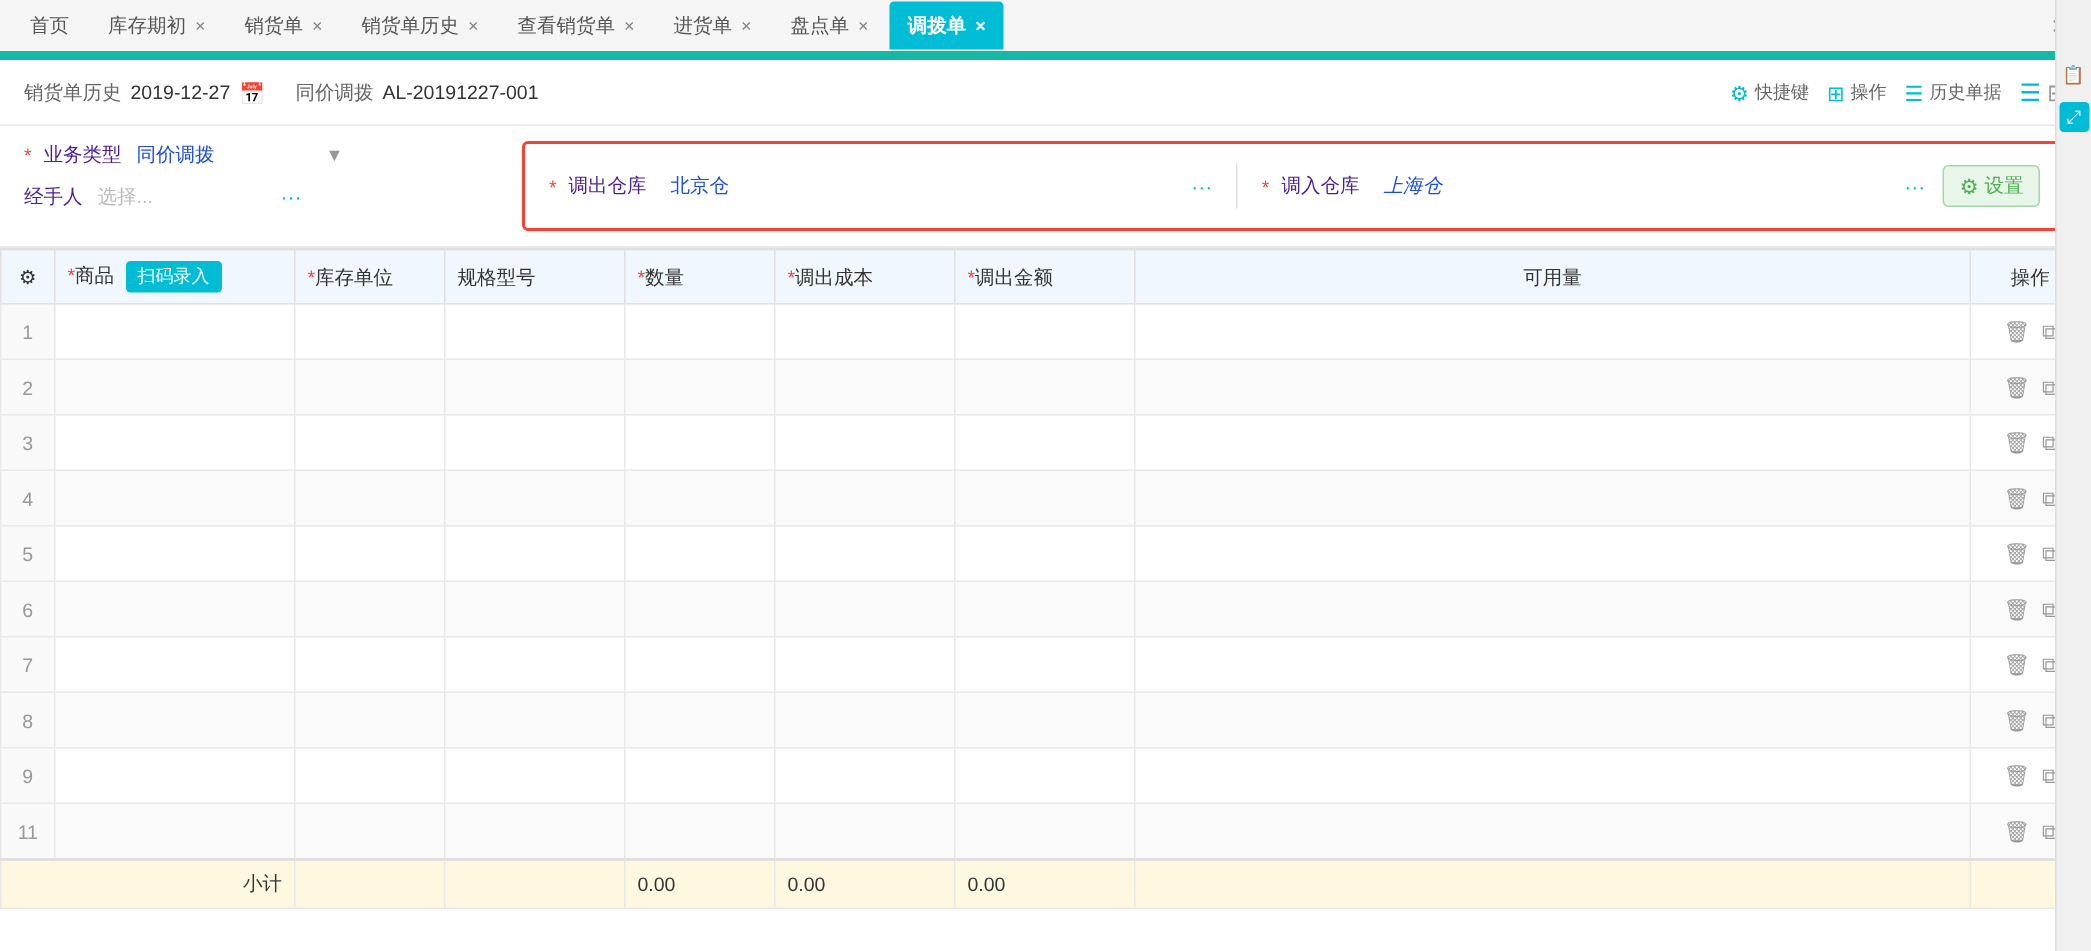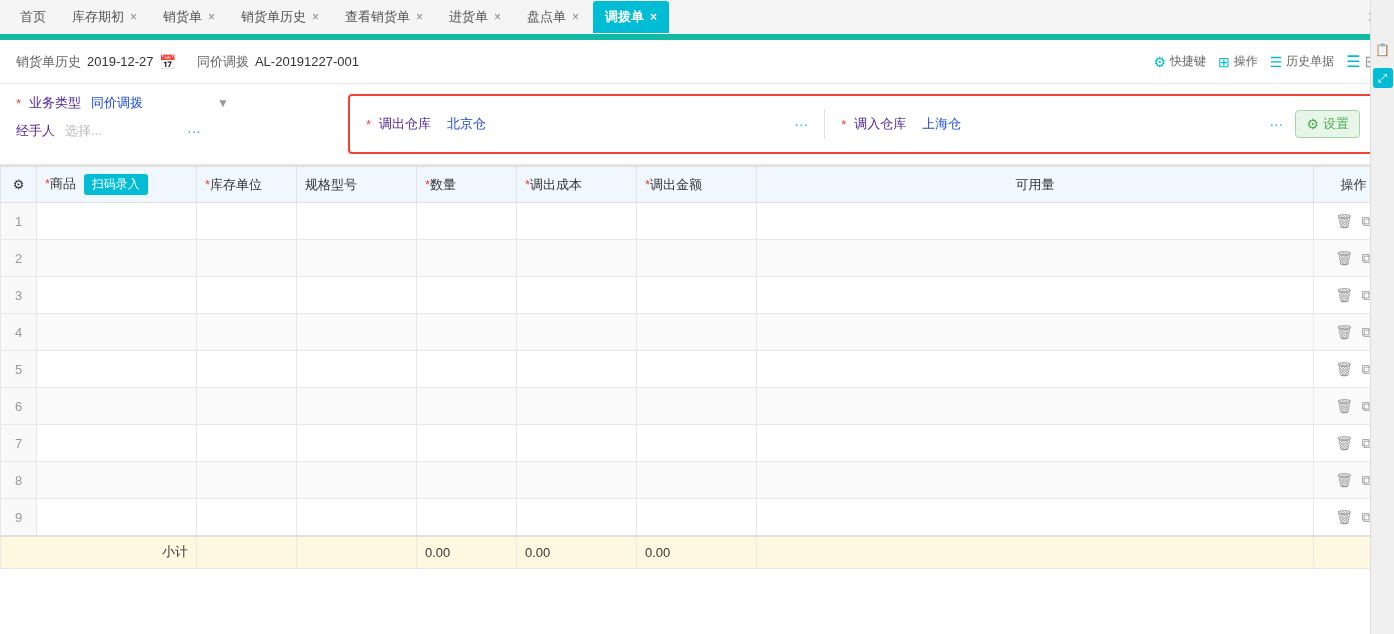--- a/index.html
+++ b/index.html
@@ -244,21 +244,21 @@
         <div class="warehouse-field">
           <span class="required">*</span>
           <span class="field-label">调出仓库</span>
           <span class="field-value" style="margin-left:6px;">北京仓</span>
           <span class="ellipsis-btn" style="margin-left:auto;">···</span>
         </div>
         <div class="warehouse-divider"></div>
         <div class="warehouse-field">
           <span class="required">*</span>
           <span class="field-label">调入仓库</span>
-          <span class="field-value" style="margin-left:6px;">上海仓</span>
+          <span class="field-value" style="margin-left:6px;font-style:italic;">上海仓</span>
           <span class="ellipsis-btn" style="margin-left:auto;">···</span>
         </div>
         <div class="settings-btn">
           <span class="icon">⚙</span>
           <span>设置</span>
         </div>
       </div>
     </div>
 
     <div class="table-container">
@@ -435,20 +435,36 @@
               <td></td>
               <td></td>
               <td>
                 <div class="action-cell">
                   <span class="action-icon">🗑</span>
                   <span class="action-icon">⧉</span>
                 </div>
               </td>
             </tr>
 
+          <tr>
+            <td class="row-num">11</td>
+            <td></td>
+            <td></td>
+            <td></td>
+            <td></td>
+            <td></td>
+            <td></td>
+            <td></td>
+            <td>
+                <div class="action-cell">
+                  <span class="action-icon">🗑</span>
+                  <span class="action-icon">⧉</span>
+                </div>
+              </td>
+          </tr>
           <tr class="subtotal-row">
             <td colspan="2" style="text-align:right;padding-right:8px;background:#fff8e1;">小计</td>
             <td style="background:#fff8e1;"></td>
             <td style="background:#fff8e1;"></td>
             <td style="background:#fff8e1;">0.00</td>
             <td style="background:#fff8e1;">0.00</td>
             <td style="background:#fff8e1;">0.00</td>
             <td style="background:#fff8e1;"></td>
             <td style="background:#fff8e1;"></td>
           </tr>

